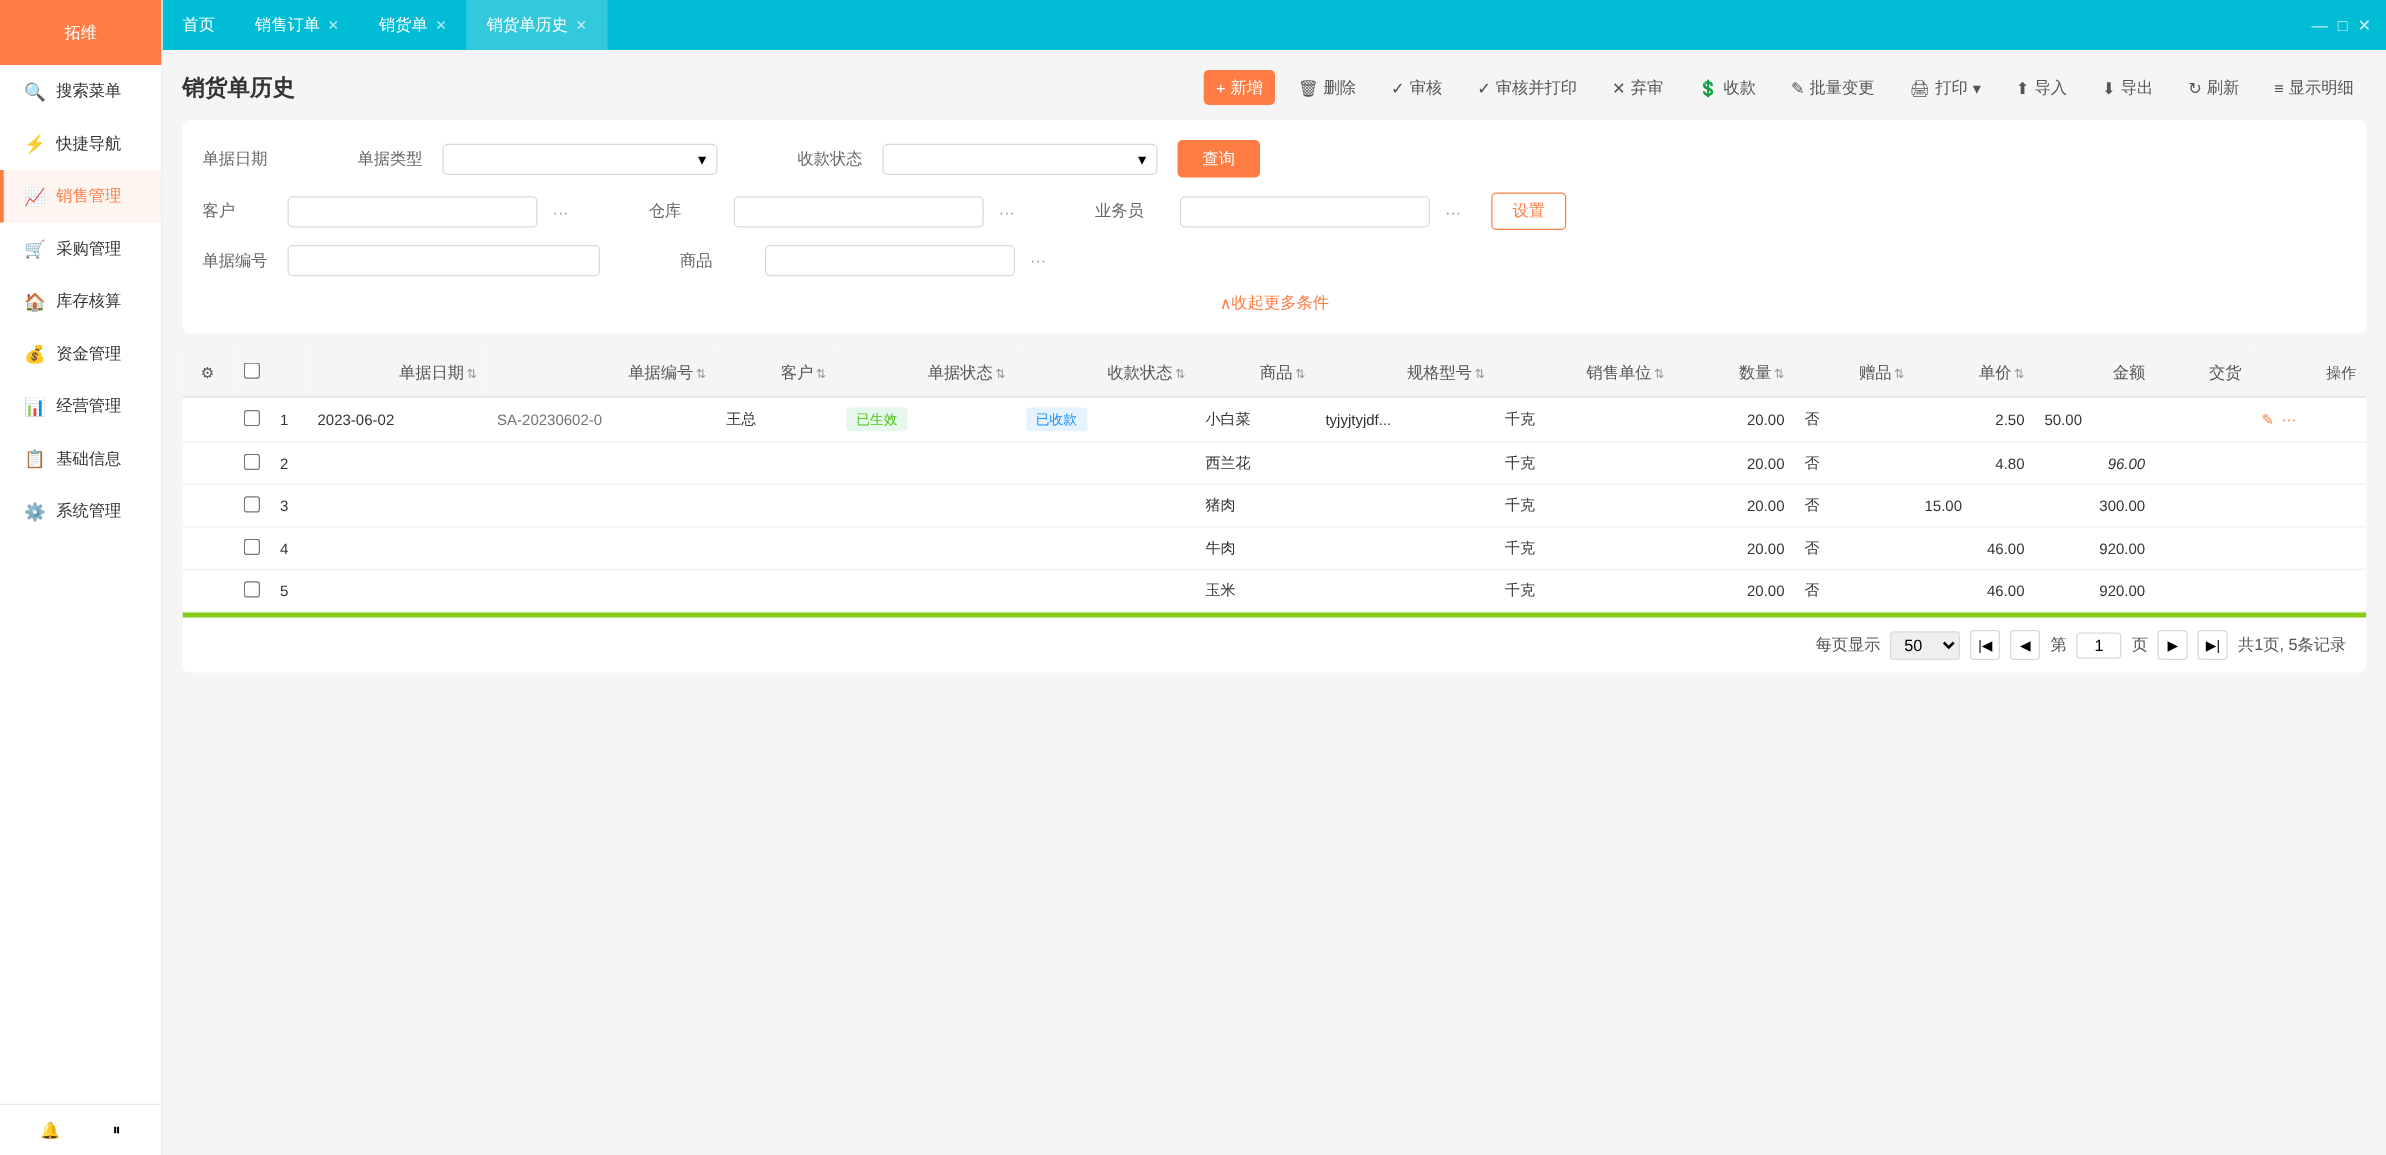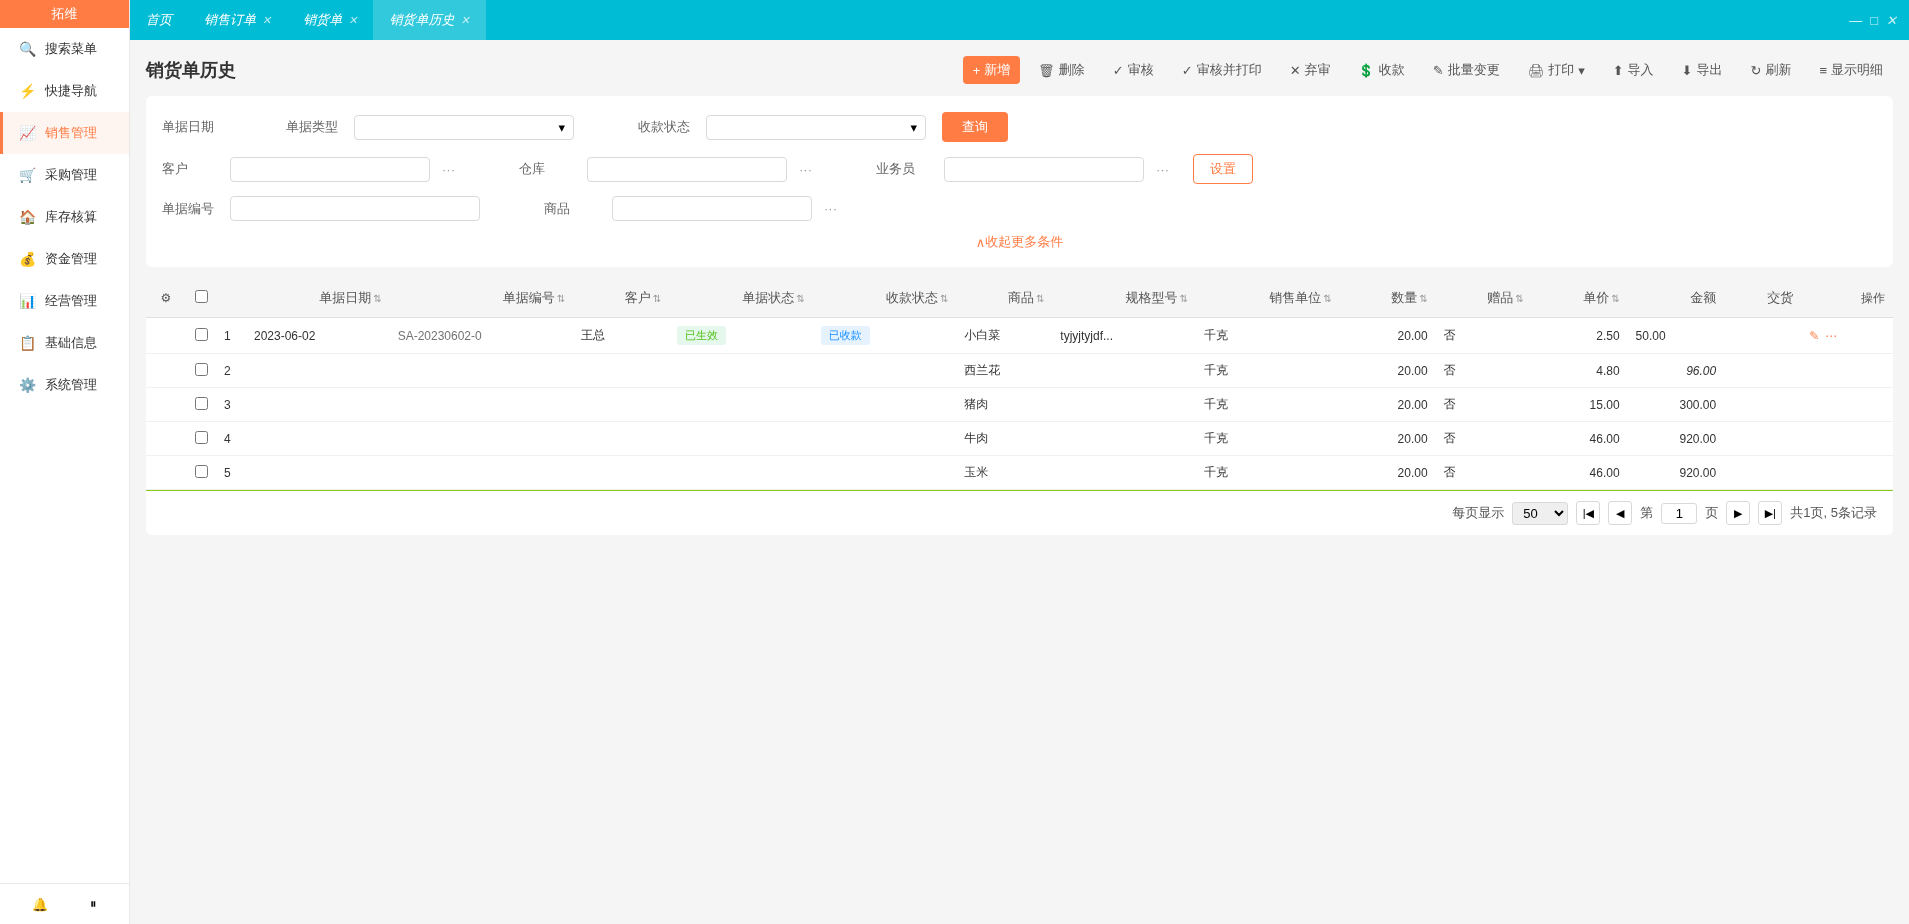--- a/index.html
+++ b/index.html
@@ -1,20 +1,20 @@
 <!DOCTYPE html>
 <html><head>
   <meta charset="utf-8">
   <style>
     * { box-sizing: border-box; margin: 0; padding: 0; font-family: 'Microsoft YaHei', Arial, sans-serif; font-size: 13px; }
     body { display: flex; height: 924px; overflow: hidden; background: #f5f5f5; }
 
     
     .sidebar { width: 130px; background: #fff; border-right: 1px solid #e8e8e8; display: flex; flex-direction: column; height: 100%; }
-    .sidebar-logo { height: 28px; background: #ff7c44; display: flex; align-items: center; justify-content: center; color: white; font-size: 12px; padding: 0 8px; }
+    .sidebar-logo { height: 52px; background: #ff7c44; display: flex; align-items: center; justify-content: center; color: white; font-size: 12px; padding: 0 8px; }
     .sidebar-item { display: flex; align-items: center; gap: 8px; padding: 12px 16px; cursor: pointer; color: #333; border-left: 3px solid transparent; }
     .sidebar-item.active { color: #ff7c44; border-left-color: #ff7c44; background: #fff5f0; }
     .sidebar-item-icon { width: 18px; height: 18px; display: flex; align-items: center; justify-content: center; font-size: 14px; }
     .sidebar-bottom { margin-top: auto; display: flex; align-items: center; justify-content: space-around; padding: 12px; border-top: 1px solid #e8e8e8; }
 
     
     .main { flex: 1; display: flex; flex-direction: column; overflow: hidden; }
 
     
     .content { flex: 1; overflow: auto; padding: 16px; background: #f5f5f5; }
@@ -56,26 +56,26 @@
     .badge { display: inline-block; padding: 2px 8px; border-radius: 3px; font-size: 11px; }
     .badge-green { background: #e6f7ee; color: #52c41a; }
     .badge-blue { background: #e6f3ff; color: #1890ff; }
     .action-btn { color: #ff7c44; cursor: pointer; font-size: 12px; margin-right: 6px; background: none; border: none; }
 
     
     .table-footer { background: #fffdf0; padding: 8px 16px; display: flex; align-items: center; border-top: 1px solid #e0e0e0; font-size: 13px; }
     .footer-label { color: #666; margin-right: 16px; }
 
     
-    .pagination { display: flex; align-items: center; justify-content: flex-end; padding: 10px 16px; background: #fff; border-top: 1px solid #84cc16; gap: 8px; font-size: 12px; color: #555; }
+    .pagination { display: flex; align-items: center; justify-content: flex-end; padding: 10px 16px; background: #fff; border-top: 4px solid #84cc16; gap: 8px; font-size: 12px; color: #555; }
     .page-size-select { border: 1px solid #d9d9d9; border-radius: 3px; padding: 2px 6px; }
     .page-btn { border: 1px solid #d9d9d9; background: #fff; border-radius: 3px; width: 24px; height: 24px; display: flex; align-items: center; justify-content: center; cursor: pointer; font-size: 11px; }
     .page-input { border: 1px solid #d9d9d9; border-radius: 3px; width: 36px; text-align: center; padding: 2px 4px; }
 
-    .teal-bar { background: #00bcd4; height: 40px; display: flex; align-items: center; font-style: italic; }
+    .teal-bar { background: #00bcd4; height: 40px; display: flex; align-items: center; }
     .nav-tab { padding: 0 16px; height: 100%; display: flex; align-items: center; color: white; cursor: pointer; font-size: 13px; gap: 6px; }
     .nav-tab.active { background: rgba(255,255,255,0.2); }
     .nav-tab-close { font-size: 11px; opacity: 0.7; }
     .window-controls { margin-left: auto; display: flex; align-items: center; gap: 8px; padding-right: 12px; color: rgba(255,255,255,0.8); font-size: 14px; cursor: pointer; }
   </style>
 </head>
 <body>
 
 <div class="sidebar">
   <div class="sidebar-logo">
@@ -365,21 +365,21 @@
       <td></td>
       <td style="color:#1890ff;cursor:pointer;"></td>
       <td></td>
       <td></td>
       <td></td>
       <td>猪肉</td>
       <td></td>
       <td>千克</td>
       <td style="text-align:right;">20.00</td>
       <td>否</td>
-      <td style="text-align:right;">15.00</td>
+      <td style="text-align:left;">15.00</td>
       <td style="text-align:right;">300.00</td>
       <td></td>
       <td></td>
     </tr>
             <tr>
       <td></td>
       <td class="checkbox-col"><input type="checkbox" style=""></td>
       <td>4</td>
       <td></td>
       <td style="color:#1890ff;cursor:pointer;"></td>

